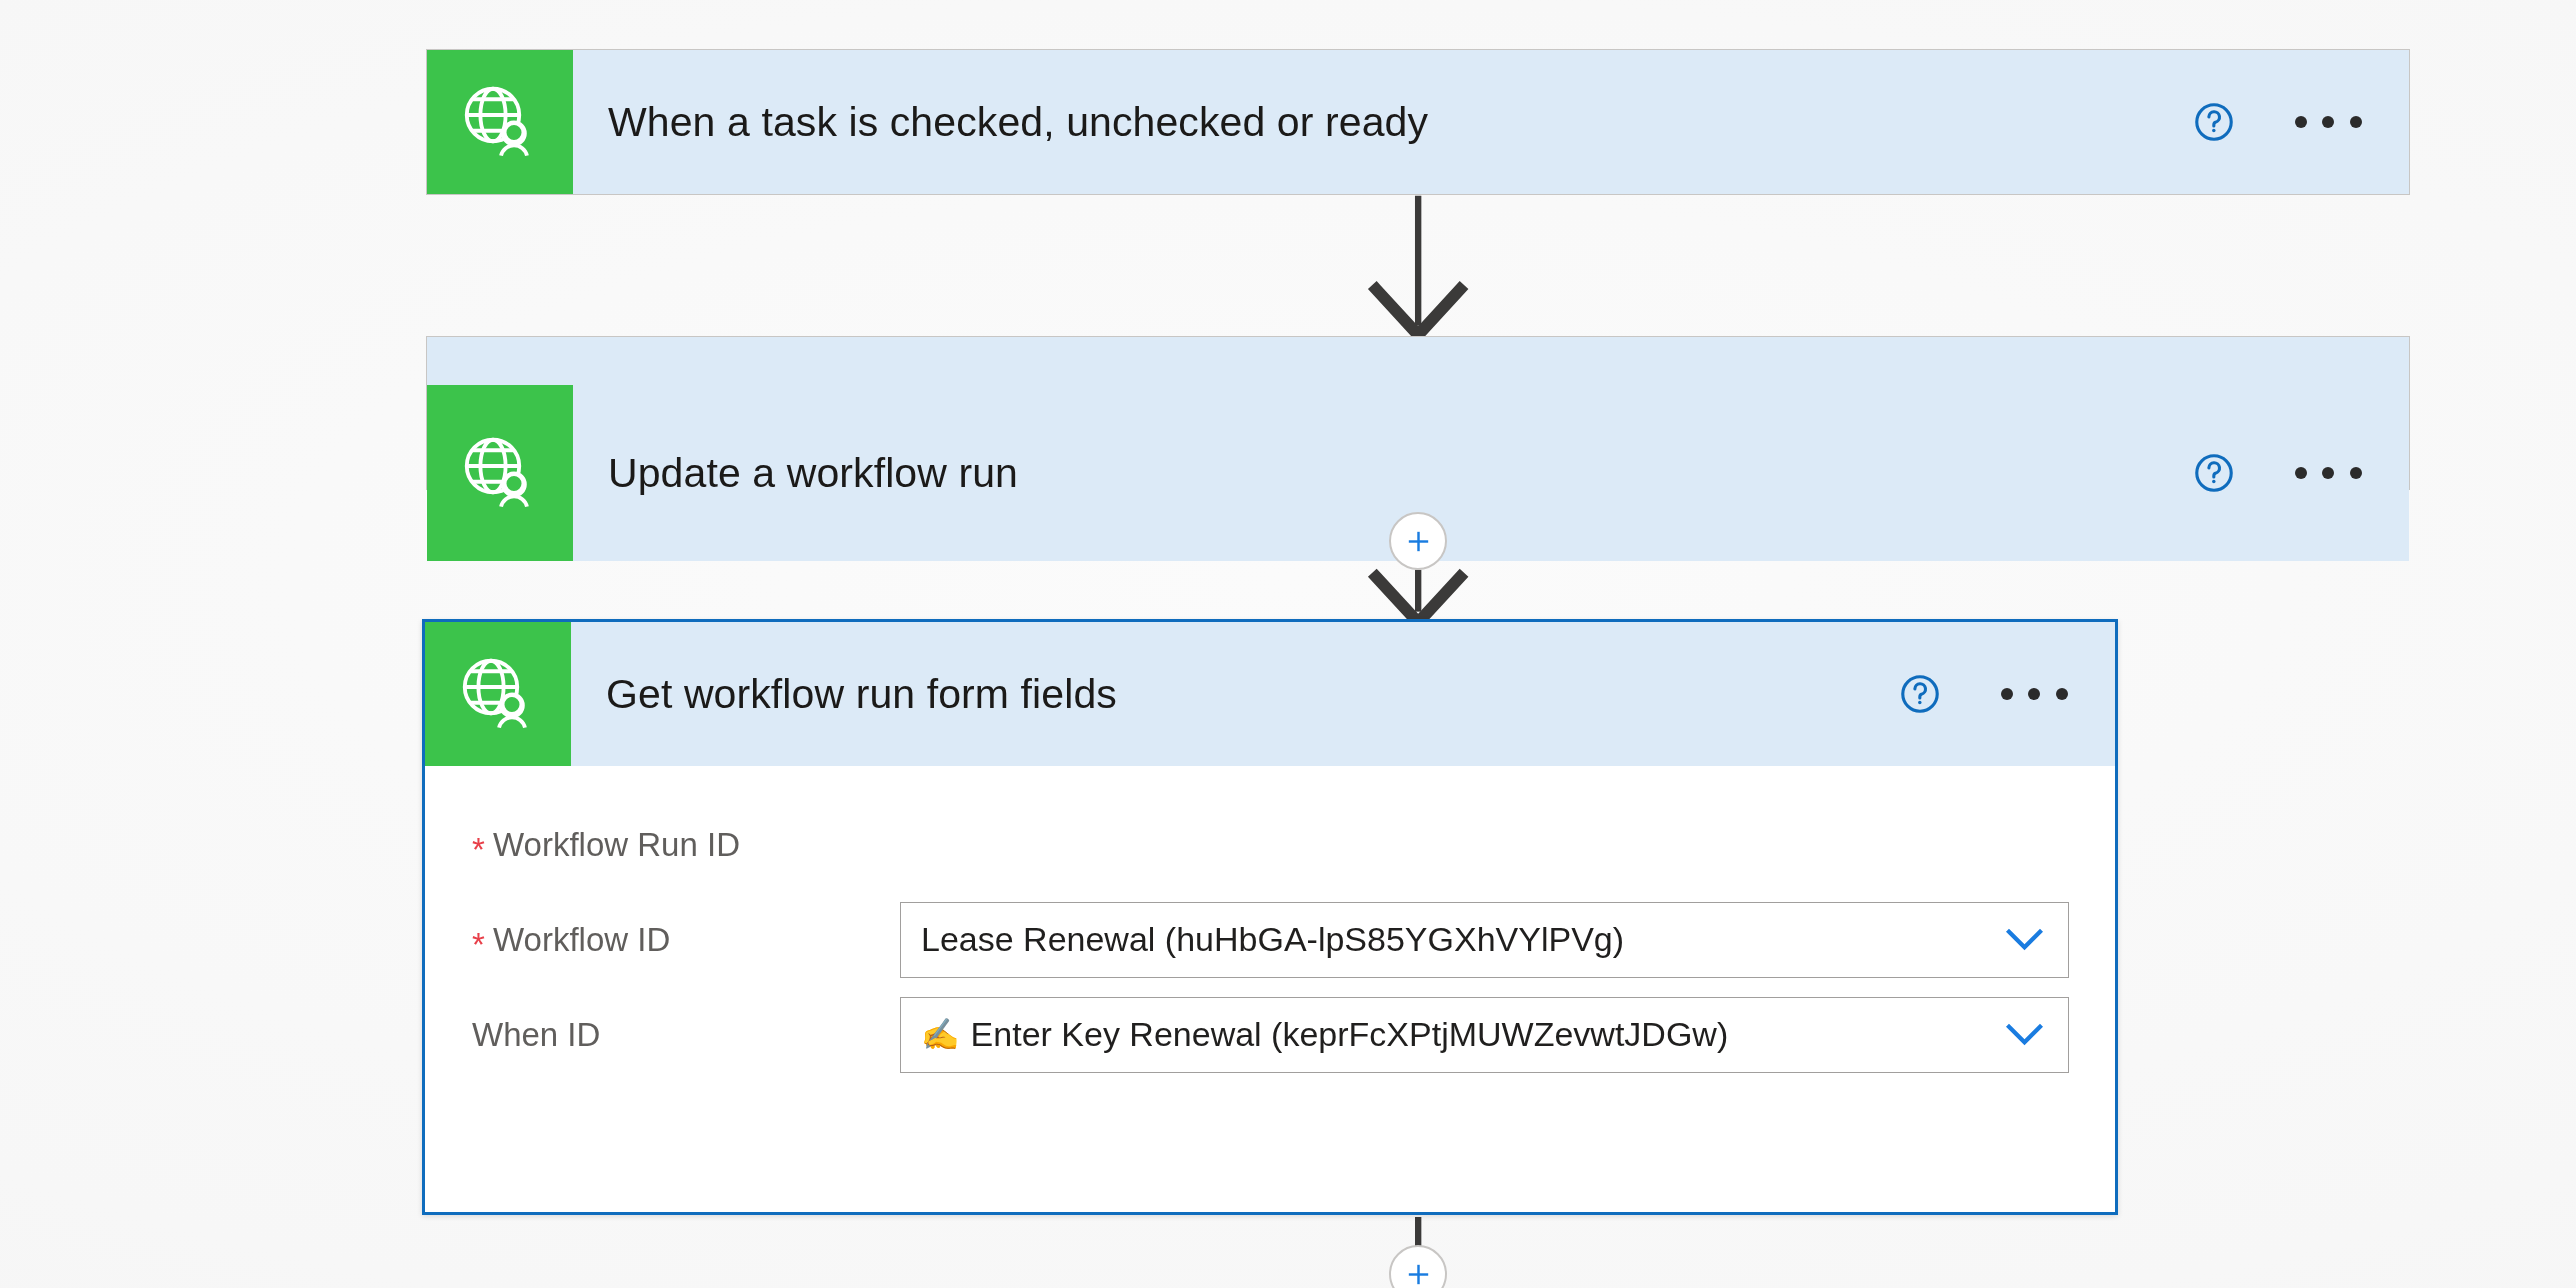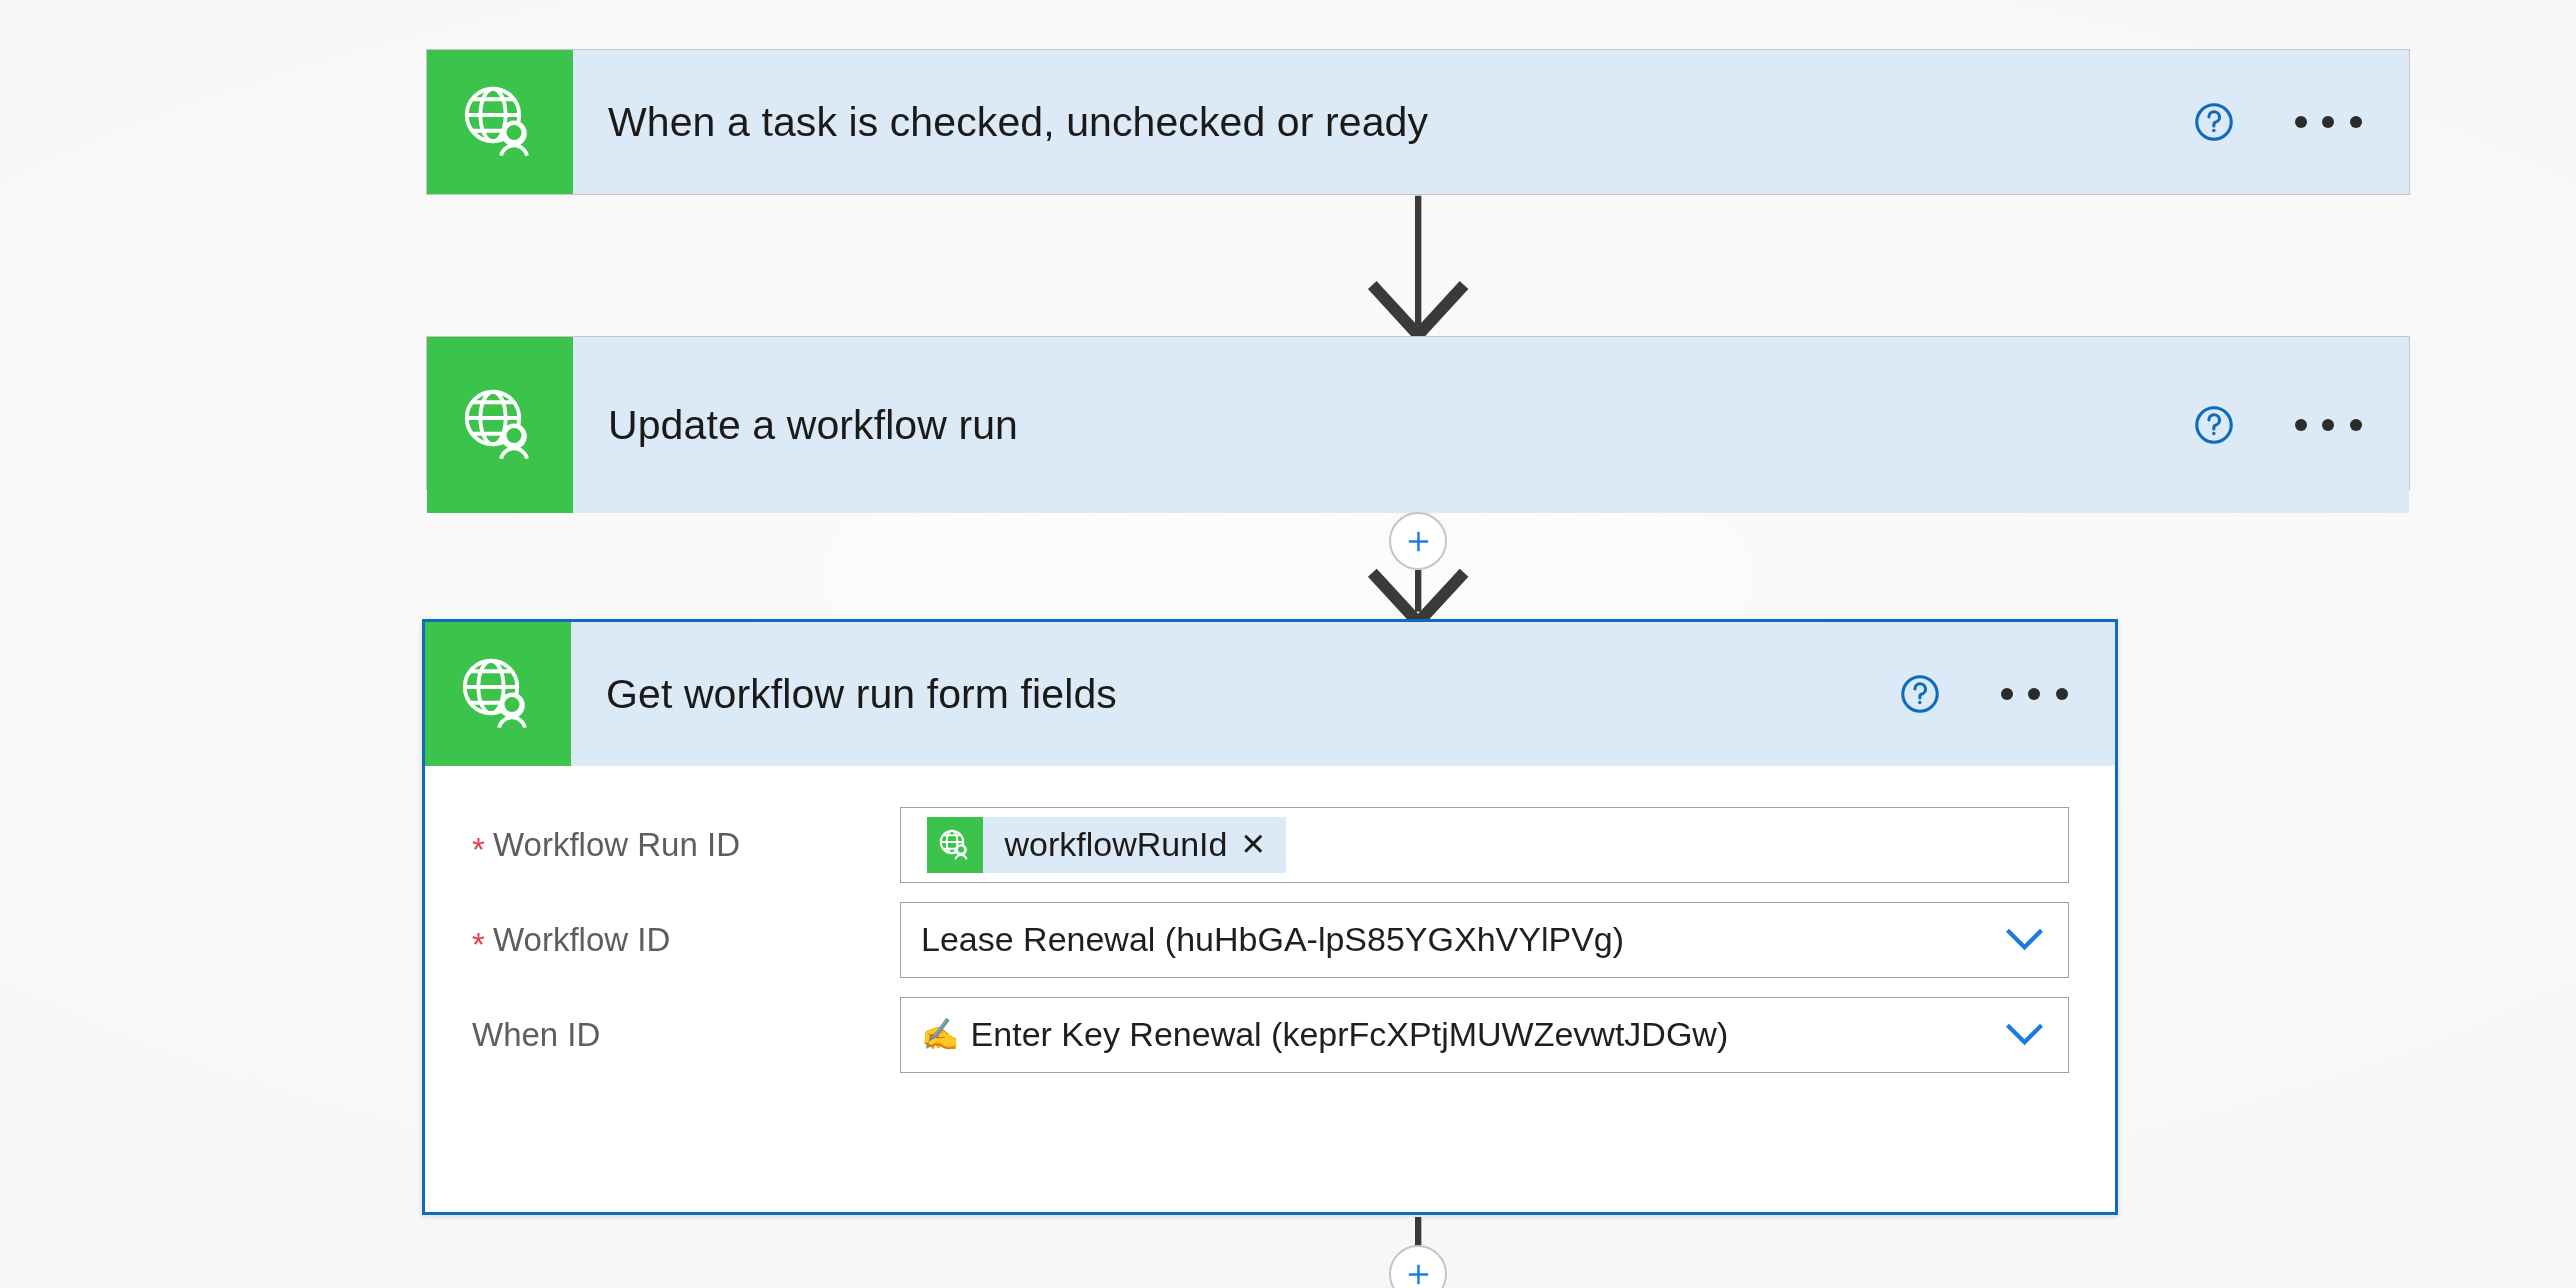--- a/index.html
+++ b/index.html
@@ -250,21 +250,21 @@
         <span class="ellipsis" title="More commands">
           <i></i>
           <i></i>
           <i></i>
         </span>
       </div>
     </div>
   </div>
 
   <div class="card" style="left:426px; top:336px; width:1984px; height:154px;">
-    <div class="card-header" style="height:176px;">
+    <div class="card-header" style="height:176px;margin-top:48px;">
       <div class="icon-tile">
         <svg width="84" height="84" viewBox="0 0 48 48" fill="none" stroke="#ffffff" stroke-width="2.2">
           <circle cx="20" cy="20" r="15"></circle>
           <ellipse cx="20" cy="20" rx="7.2" ry="15"></ellipse>
           <line x1="5" y1="20" x2="35" y2="20"></line>
           <line x1="8.2" y1="11" x2="31.8" y2="11"></line>
           <line x1="8.2" y1="29" x2="31.8" y2="29"></line>
           <circle cx="32" cy="30.5" r="6.2" fill="#3cc34b"></circle>
           <circle cx="32" cy="30" r="5.4" fill="none"></circle>
           <path d="M24.6 43.2a7.6 7.6 0 0 1 14.8 0" fill="none"></path>
@@ -326,38 +326,20 @@
       </div>
     </div>
 
     <div class="card-body">
 
       <div class="form-row">
         <div class="form-label">
           <span class="req-star">*</span>
           <span>Workflow Run ID</span>
         </div>
-        <div class="control token-holder">
-          <span class="token">
-            <span class="token-icon">
-              <svg width="36" height="36" viewBox="0 0 48 48" fill="none" stroke="#ffffff" stroke-width="2.6">
-                <circle cx="20" cy="20" r="15"></circle>
-                <ellipse cx="20" cy="20" rx="7.2" ry="15"></ellipse>
-                <line x1="5" y1="20" x2="35" y2="20"></line>
-                <line x1="8.2" y1="11" x2="31.8" y2="11"></line>
-                <line x1="8.2" y1="29" x2="31.8" y2="29"></line>
-                <circle cx="32" cy="30.5" r="6.6" fill="#3cc34b"></circle>
-                <circle cx="32" cy="30" r="5.4" fill="none"></circle>
-                <path d="M24.6 43.2a7.6 7.6 0 0 1 14.8 0" fill="none"></path>
-              </svg>
-            </span>
-            <span class="token-text">workflowRunId</span>
-            <span class="token-close">✕</span>
-          </span>
-        </div>
       </div>
 
       <div class="form-row">
         <div class="form-label">
           <span class="req-star">*</span>
           <span>Workflow ID</span>
         </div>
         <div class="control">
           <span class="dropdown-value">Lease Renewal (huHbGA-lpS85YGXhVYlPVg)</span>
           <span class="chevron">

